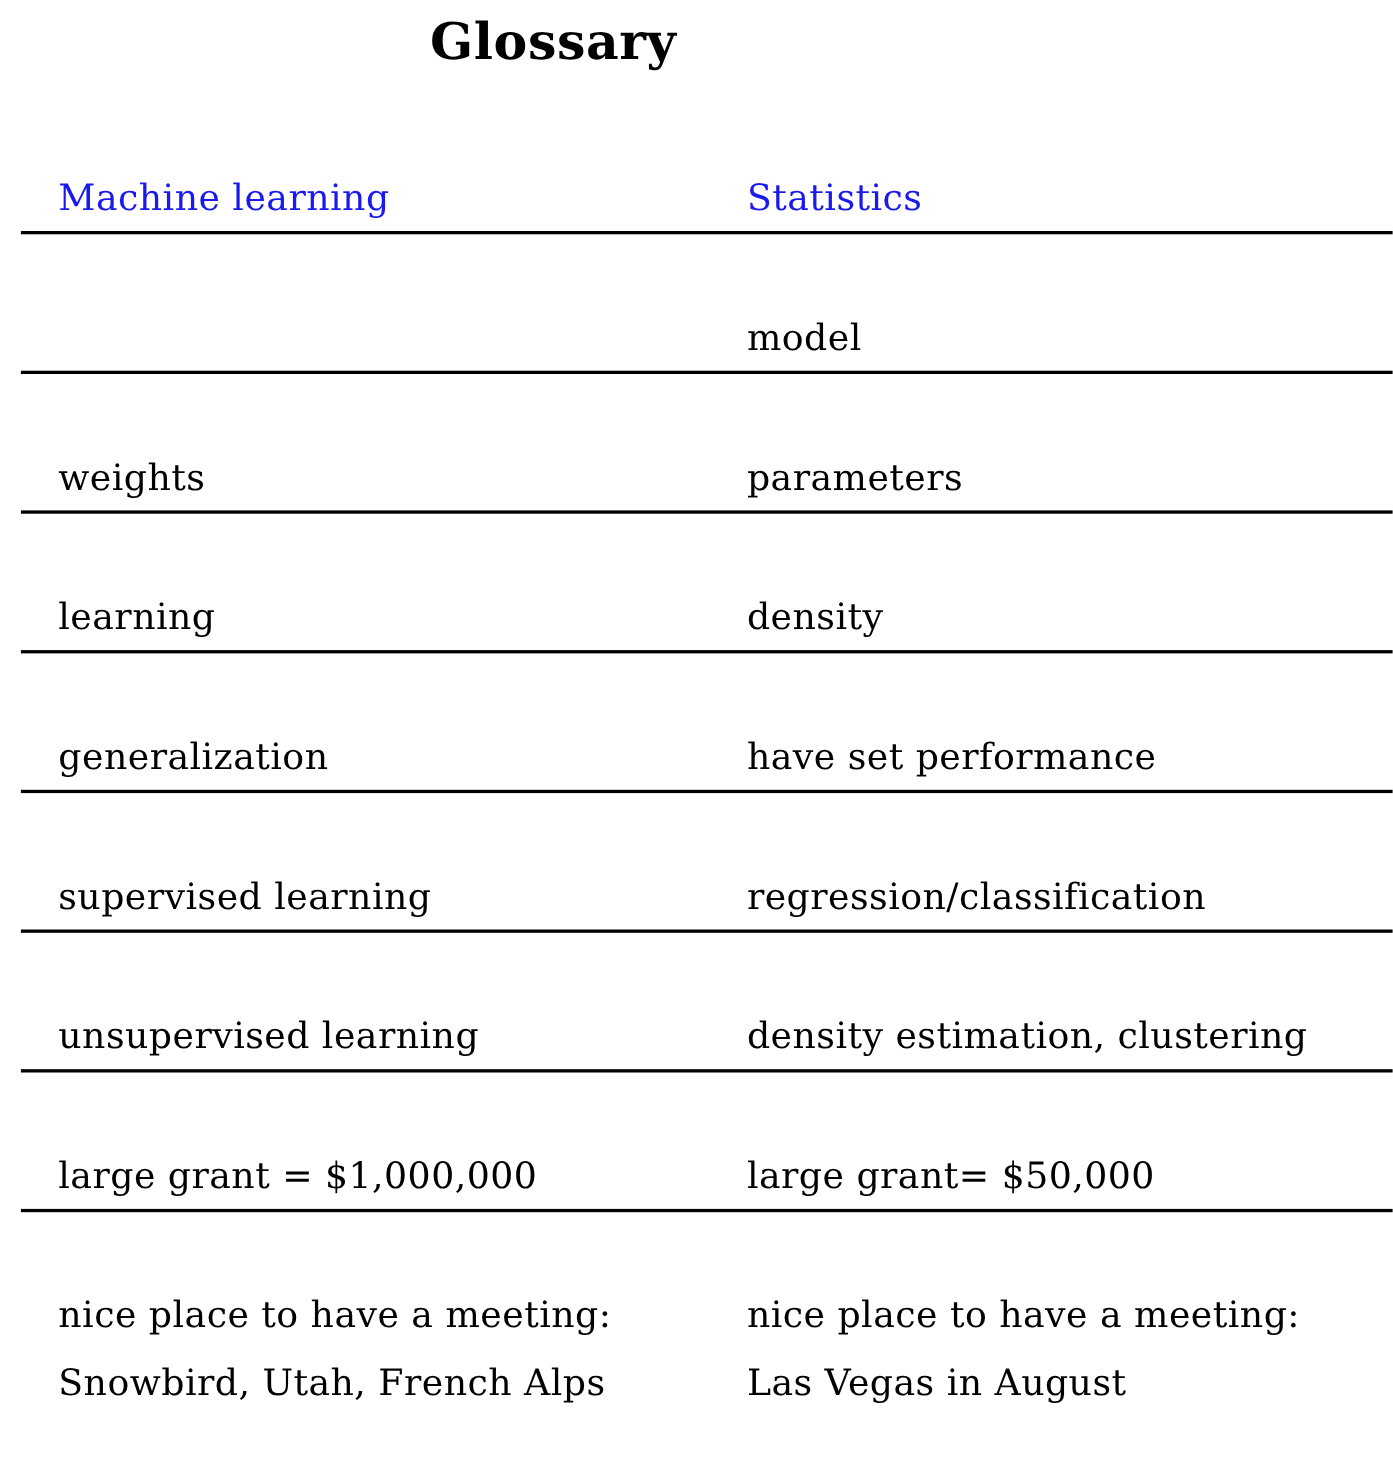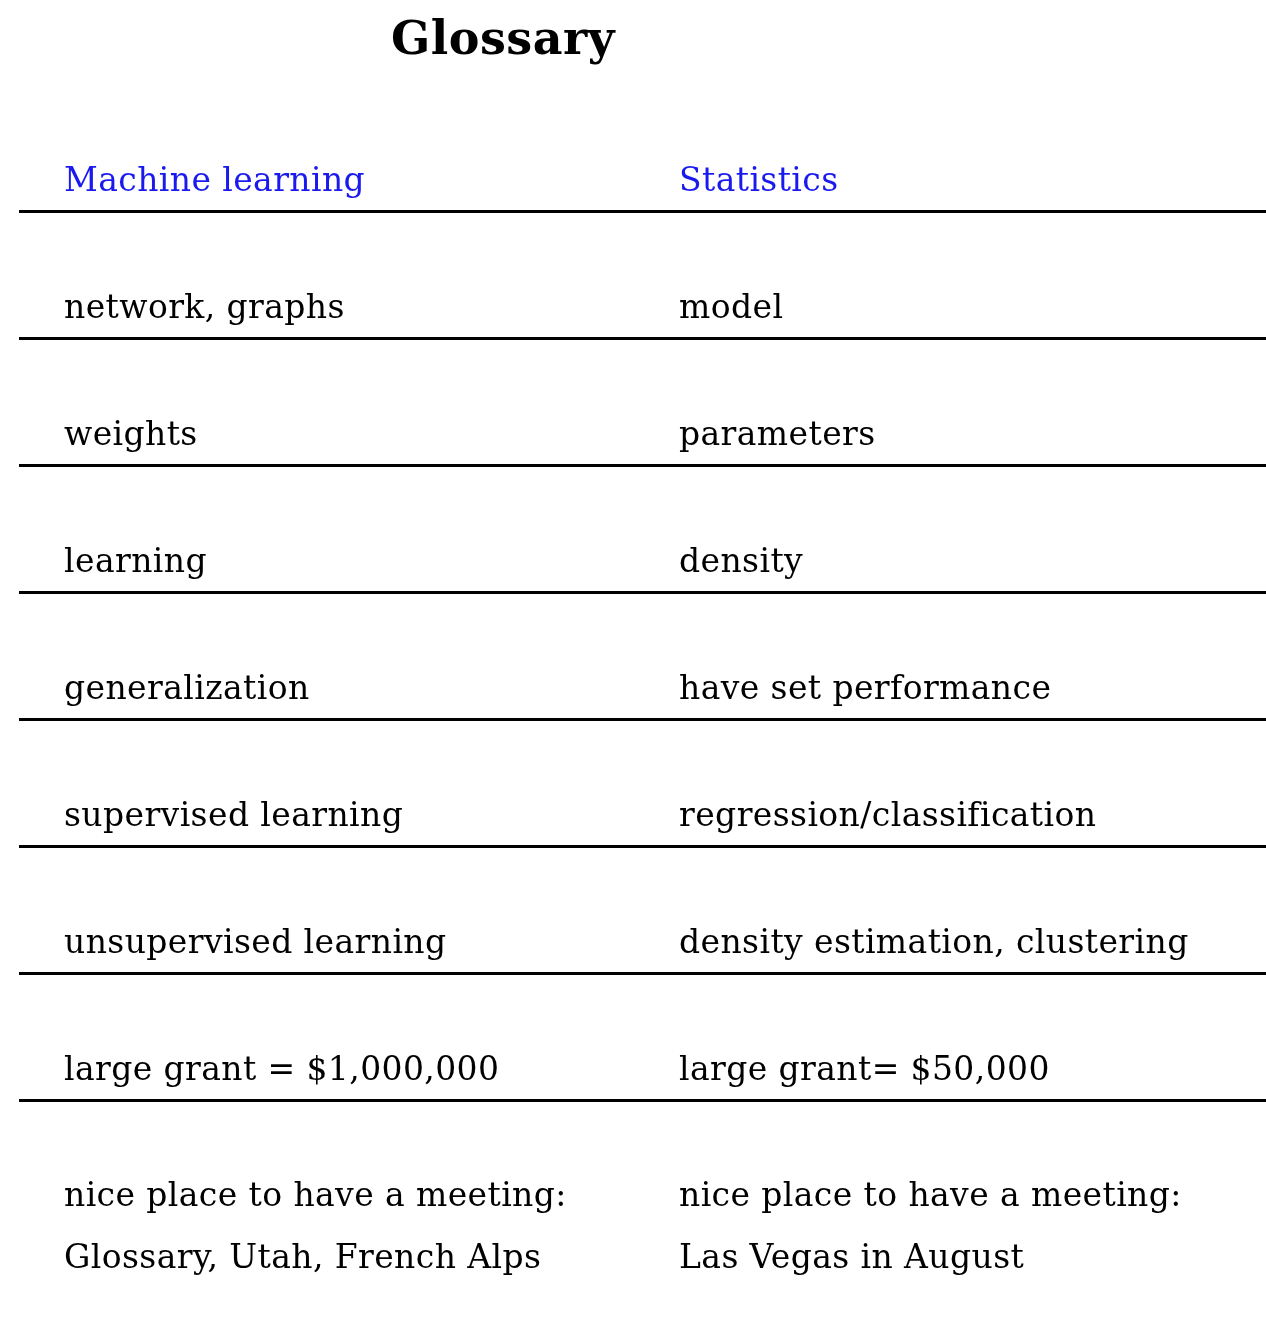--- a/index.html
+++ b/index.html
@@ -45,21 +45,21 @@
       height: 140px;
     }
     .cell {
       position: absolute;
       bottom: 10px;
       font-size: 33px;
       line-height: 40px;
       white-space: nowrap;
       letter-spacing: 0.4px;
     }
-    .cell.ml { left: 45px; }
+    .cell.ml { left: 34px; }
     .cell.st { left: 660px; }
     .header .cell { color: #1a1aee; }
     .row.last .cell {
       bottom: auto;
       top: 36px;
       line-height: 62px;
       white-space: normal;
     }
   </style>
 </head>
@@ -68,21 +68,20 @@
 <div class="title">Glossary</div>
 
 <div class="table">
 
   <div class="row header" style="top:130px;">
     <span class="cell ml">Machine learning</span>
     <span class="cell st">Statistics</span>
   </div>
 
   <div class="row" style="top:257px;">
-    <span class="cell ml">network, graphs</span>
     <span class="cell st">model</span>
   </div>
 
   <div class="row" style="top:384px;">
     <span class="cell ml">weights</span>
     <span class="cell st">parameters</span>
   </div>
 
   <div class="row" style="top:511px;">
     <span class="cell ml">learning</span>
@@ -105,21 +104,21 @@
   </div>
 
   <div class="row" style="top:1019px;text-align:center;">
     <span class="cell ml">large grant = $1,000,000</span>
     <span class="cell st">large grant= $50,000</span>
   </div>
 
   <div class="row last" style="top:1128px;">
     <div class="cell ml">
       <div>nice place to have a meeting:</div>
-      <div>Glossary, Utah, French Alps</div>
+      <div>Snowbird, Utah, French Alps</div>
     </div>
     <div class="cell st">
       <div>nice place to have a meeting:</div>
       <div>Las Vegas in August</div>
     </div>
   </div>
 
 </div>
 
 </body></html>

